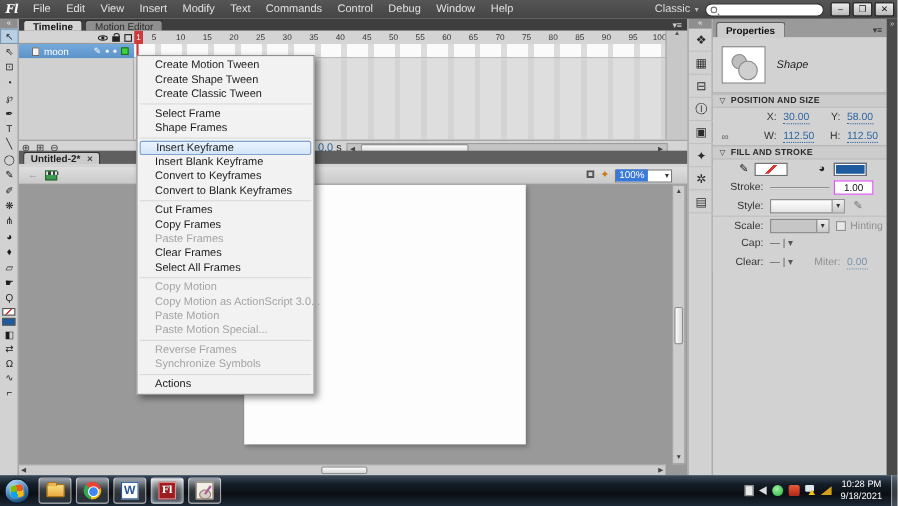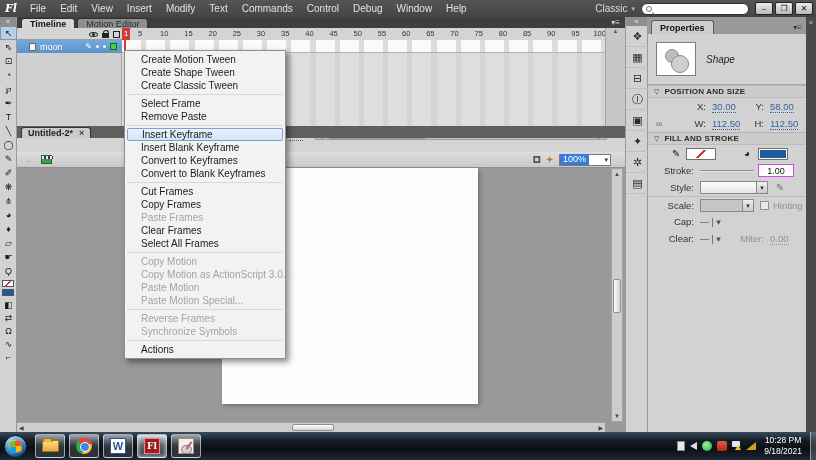--- a/index.html
+++ b/index.html
@@ -64,21 +64,21 @@
   .tl-vscroll{position:absolute;left:588px;top:0;width:20px;height:99px;background:#c7c7c7;border-left:1px solid #a5a5a5;font-size:6px;color:#555;text-align:center;}
   .tl-footer{position:absolute;left:0;top:99px;width:608px;height:13px;background:#d4d4d4;border-top:1px solid #9b9b9b;display:flex;align-items:center;}
   .tf-ic{width:13px;height:11px;font-size:9px;line-height:11px;text-align:center;color:#333;}
   .tf-time{position:absolute;left:272px;font-size:10px;}
   .hot{color:#2f66a2;border-bottom:1px dotted #2f66a2;}
   .tf-scroll{position:absolute;left:298px;width:292px;height:10px;top:2px;background:#c3c3c3;border:1px solid #9d9d9d;display:flex;align-items:center;}
   .tf-scroll .arr{width:9px;font-size:6px;color:#444;text-align:center;}
   .tf-thumb{position:absolute;left:12px;width:98px;height:8px;background:linear-gradient(#fdfdfd,#d8d8d8);border:1px solid #949494;border-radius:2px;}
   .tf-arr-r{position:absolute;right:1px;}
 
-  .doc-tabbar{position:absolute;left:0;top:109px;width:608px;height:12px;background:#5f5f5f;display:flex;align-items:flex-end;padding-left:4px;text-align:center;}
+  .doc-tabbar{position:absolute;left:0;top:120px;width:608px;height:12px;background:#5f5f5f;display:flex;align-items:flex-end;padding-left:4px;text-align:center;}
   .doc-tab{height:11px;background:#cbcbcb;border:1px solid #333;border-bottom:none;border-radius:3px 3px 0 0;padding:0 6px;font-size:9px;font-weight:bold;line-height:11px;color:#222;display:flex;gap:6px;align-items:center;}
   .doc-close{font-size:9px;color:#444;}
 
   .edit-bar{position:absolute;left:0;top:135px;width:608px;height:16px;background:linear-gradient(#dedede,#c9c9c9);border-bottom:1px solid #8f8f8f;display:flex;align-items:center;}
   .back-arr{color:#9a9a9a;font-size:10px;padding:0 6px 0 8px;}
   .clap{width:11px;height:9px;background:#3e9b4f;border:1px solid #2a5f33;position:relative;margin-right:5px;}
   .clap::before{content:"";position:absolute;left:0;top:0;width:11px;height:3px;background:repeating-linear-gradient(90deg,#e8e8e8 0 2px,#3a3a3a 2px 4px);}
   .scene-lbl{font-size:10px;font-weight:bold;color:#2a2a2a;margin-top:28px;}
   .eb-right{margin-left:auto;display:flex;align-items:center;gap:5px;padding-right:14px;}
   .eb-ic{font-size:10px;color:#555;}
@@ -407,21 +407,21 @@
       </div>
     </div>
   </div>
 
   <div class="ctxmenu">
 
   <div class="cmi"><span>Create Motion Tween</span></div>
       <div class="cmi"><span>Create Shape Tween</span></div>
       <div class="cmi separator-after"><span>Create Classic Tween</span></div>
       <div class="cmi"><span>Select Frame</span></div>
-      <div class="cmi separator-after"><span>Remove Paste</span></div>
+      <div class="cmi separator-after"><span>Shape Frames</span></div>
       <div class="cmi highlighted"><span>Insert Keyframe</span></div>
       <div class="cmi"><span>Insert Blank Keyframe</span></div>
       <div class="cmi"><span>Convert to Keyframes</span></div>
       <div class="cmi separator-after"><span>Convert to Blank Keyframes</span></div>
       <div class="cmi"><span>Cut Frames</span></div>
       <div class="cmi"><span>Copy Frames</span></div>
       <div class="cmi disabled"><span>Paste Frames</span></div>
       <div class="cmi"><span>Clear Frames</span></div>
       <div class="cmi separator-after"><span>Select All Frames</span></div>
       <div class="cmi disabled"><span>Copy Motion</span></div>

